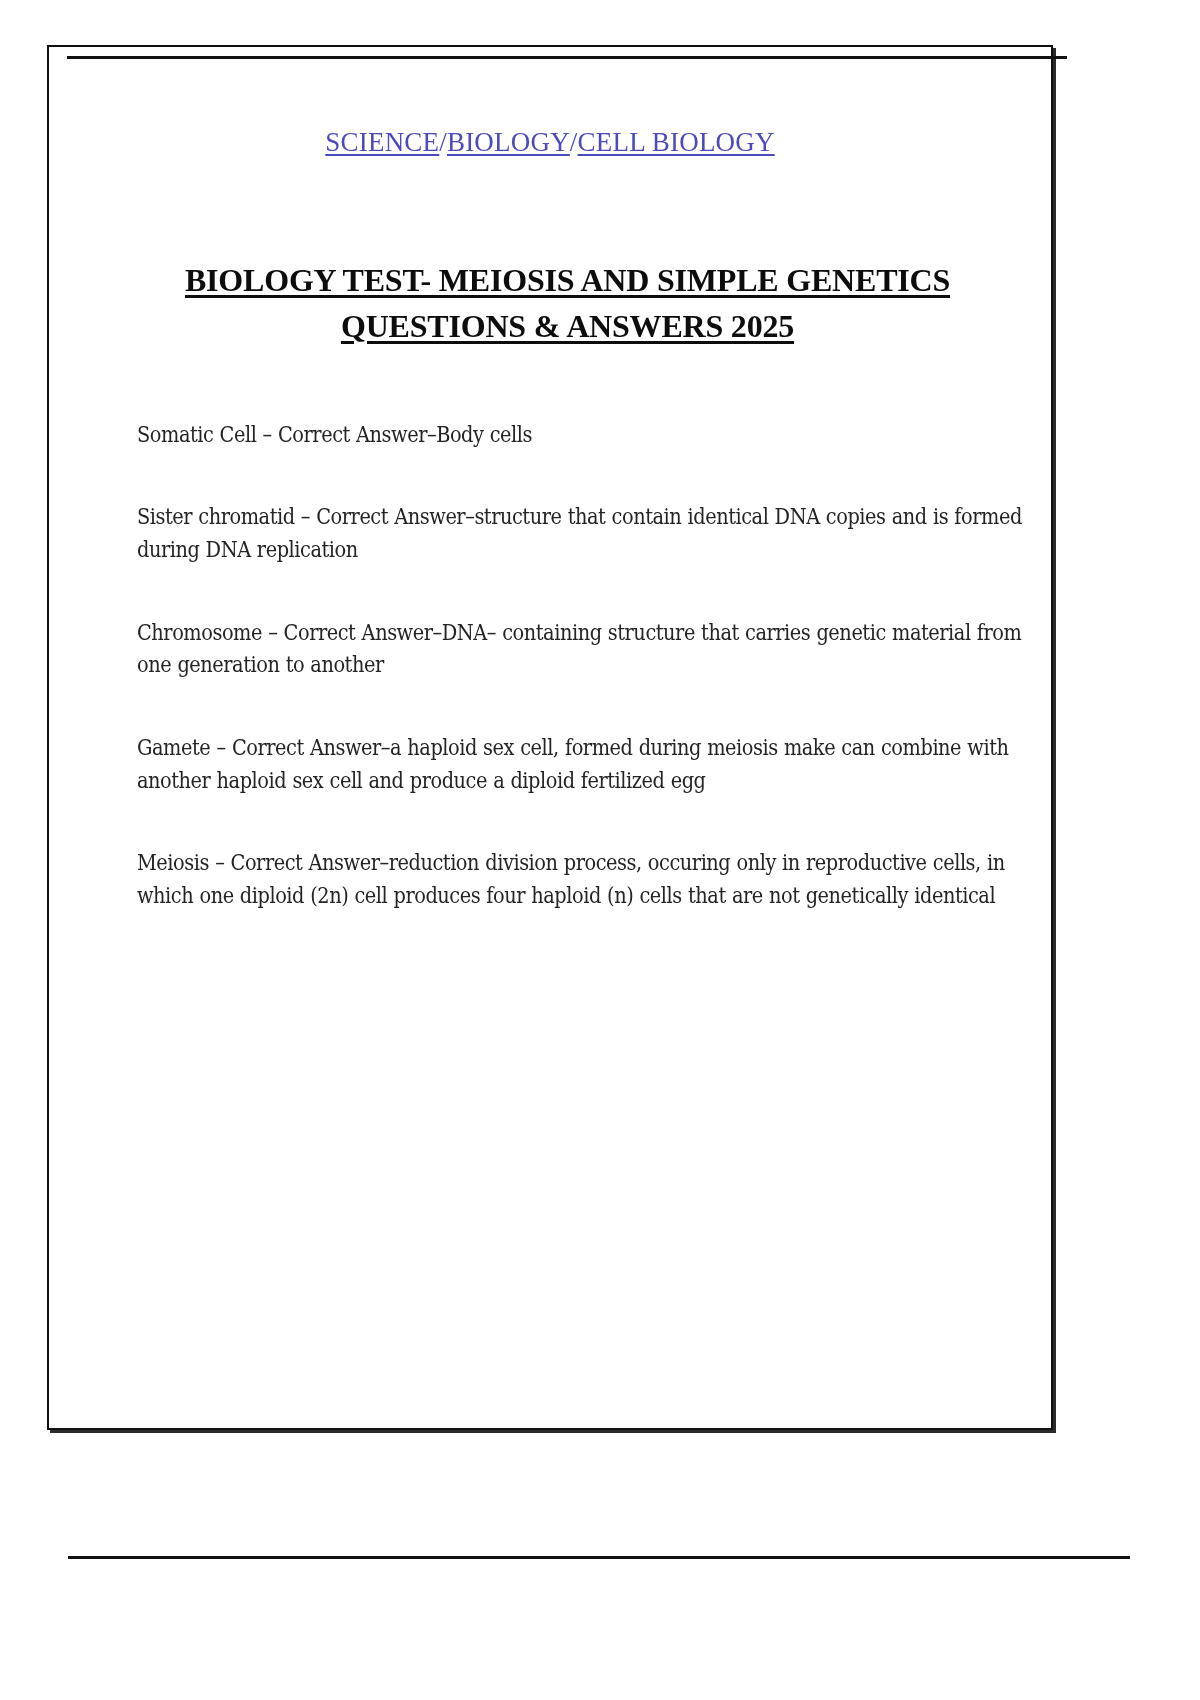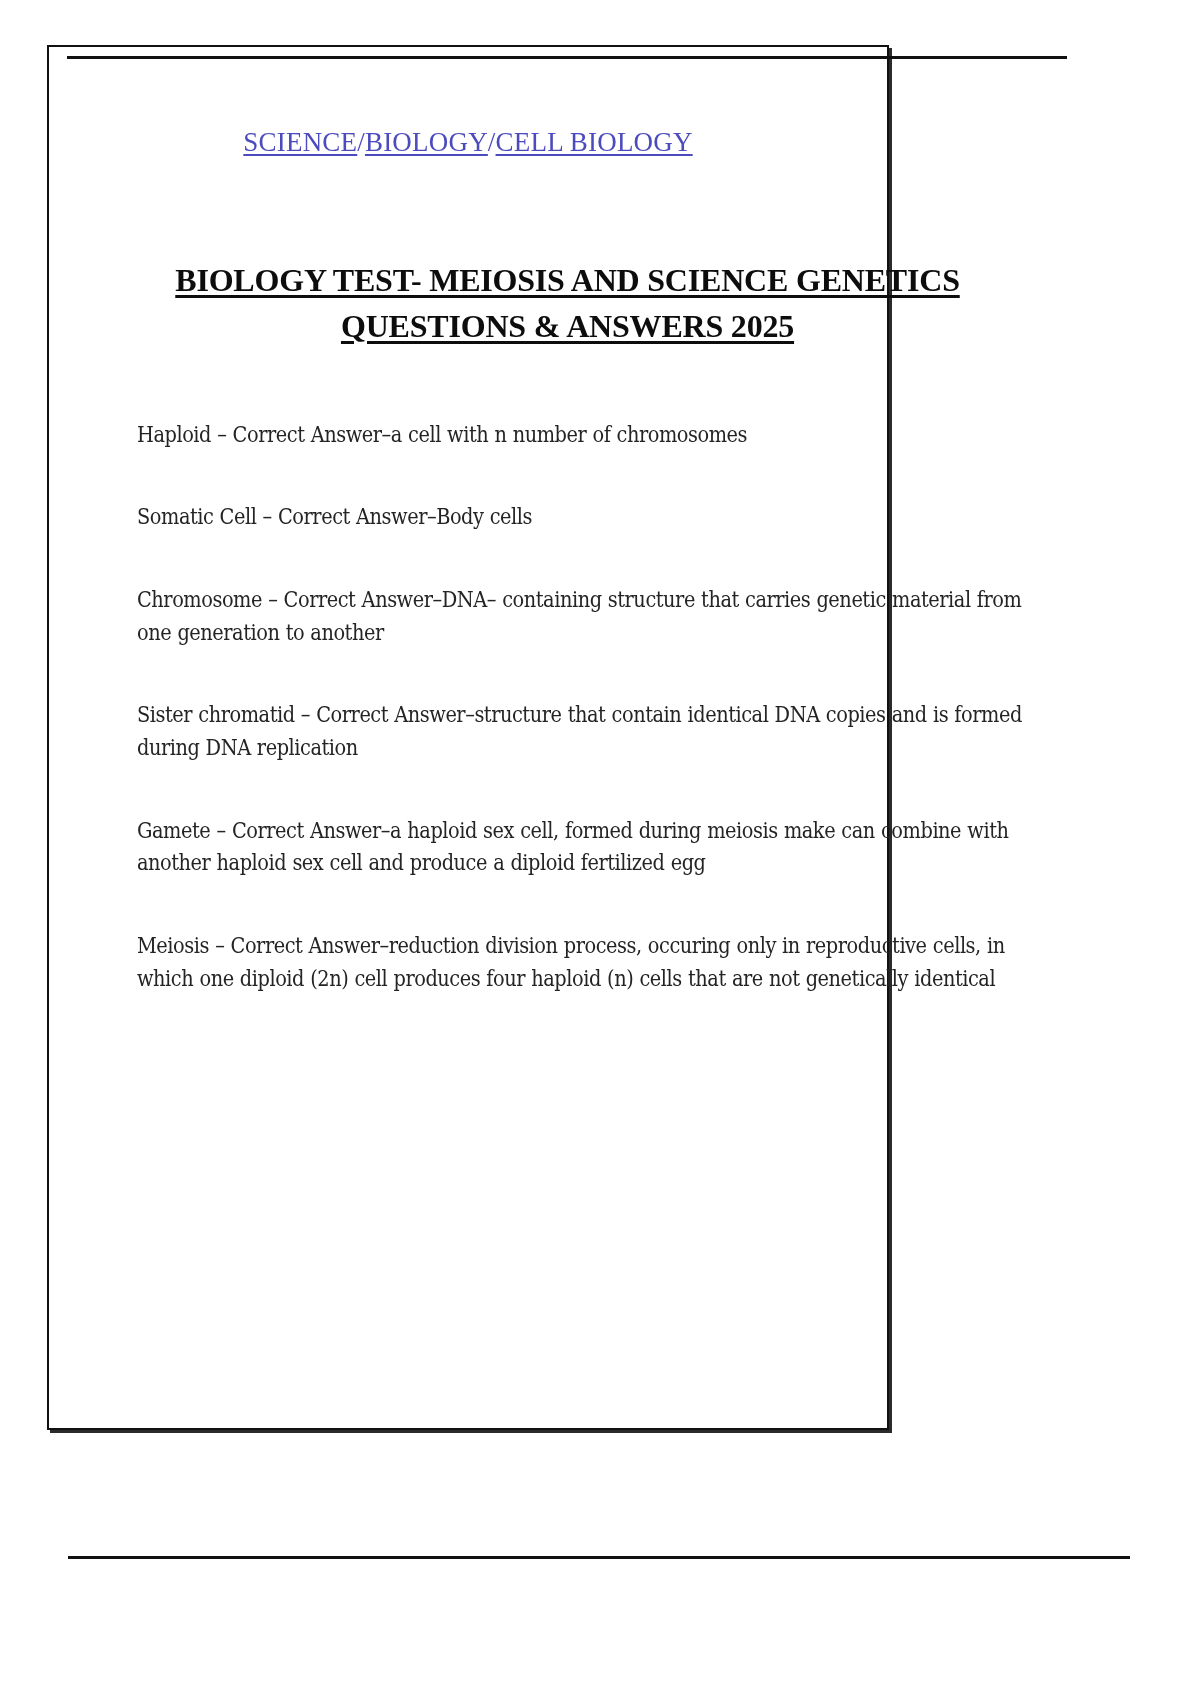--- a/index.html
+++ b/index.html
@@ -14,21 +14,21 @@
     position: relative;
     font-family: "Liberation Serif", "DejaVu Serif", serif;
     overflow: hidden;
   }
 
   
   #page-sheet {
     position: absolute;
     left: 47px;
     top: 45px;
-    width: 842px;
+    width: 1006px;
     height: 1385px;
     border: 2px solid #111111;
     background: #ffffff;
     box-sizing: border-box;
     box-shadow: 3px 3px 0 #2b2b2b;
   }
 
   
   #header-rule {
     position: absolute;
@@ -118,28 +118,27 @@
 
 <div id="page-sheet">
 
   <div id="header-rule"></div>
 
   <div id="breadcrumb">
     <a href="#" class="crumb">SCIENCE</a><span class="sep">/</span><a href="#" class="crumb">BIOLOGY</a><span class="sep">/</span><a href="#" class="crumb">CELL BIOLOGY</a>
   </div>
 
   <h1 id="doc-title">
-    <span class="tline"><span>BIOLOGY TEST- MEIOSIS AND SCIENCE GENETICS</span></span>
+    <span class="tline"><span>BIOLOGY TEST- MEIOSIS AND SIMPLE GENETICS</span></span>
     <span class="tline"><span>QUESTIONS &amp; ANSWERS 2025</span></span>
   </h1>
 
   <div id="entries">
-    <p class="entry">Haploid – Correct Answer–a cell with n number of chromosomes</p>
     <p class="entry">Somatic Cell – Correct Answer–Body cells</p>
+    <p class="entry">Sister chromatid – Correct Answer–structure that contain identical DNA copies and is formed during DNA replication</p>
     <p class="entry">Chromosome – Correct Answer–DNA– containing structure that carries genetic material from one generation to another</p>
-    <p class="entry">Sister chromatid – Correct Answer–structure that contain identical DNA copies and is formed during DNA replication</p>
     <p class="entry">Gamete – Correct Answer–a haploid sex cell, formed during meiosis make can combine with another haploid sex cell and produce a diploid fertilized egg</p>
     <p class="entry">Meiosis – Correct Answer–reduction division process, occuring only in reproductive cells, in which one diploid (2n) cell produces four haploid (n) cells that are not genetically identical</p>
   </div>
 
 </div>
 
 <div id="footer-rule"></div>
 
 </body></html>

